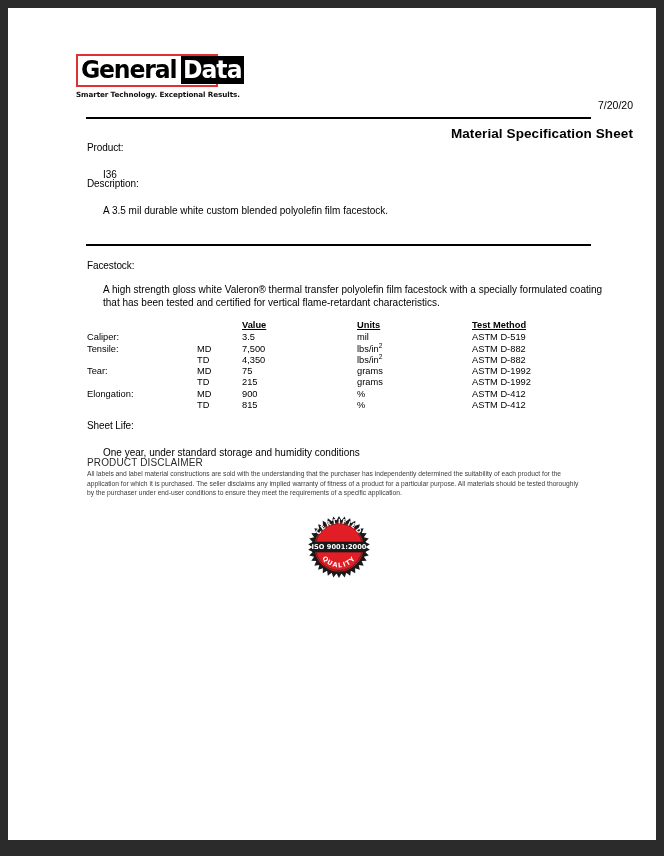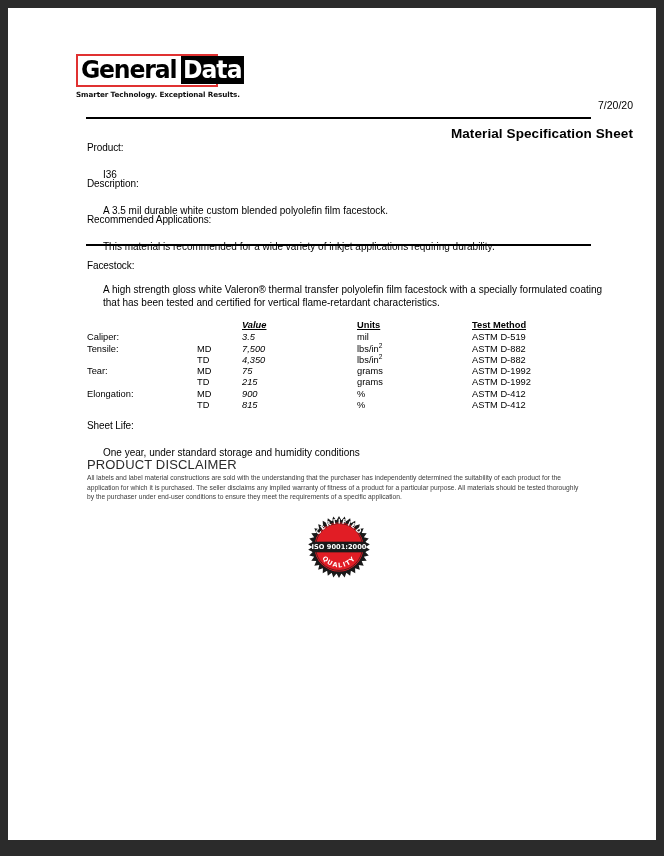--- a/index.html
+++ b/index.html
@@ -163,34 +163,34 @@
     line-height: 11.3px;
     vertical-align: top;
   }
   .spec-table th {
     font-weight: bold;
     text-decoration: underline;
     padding-bottom: 1px;
   }
   .col-prop   { width: 110px; }
   .col-dir    { width: 45px;  }
-  .col-value  { width: 115px; font-style: italic; }
+  .col-value  { width: 115px; }
   .col-units  { width: 115px; }
   .col-method { width: 120px; }
   .sup { font-size: 6.6px; vertical-align: super; line-height: 0; }
 
   
   .disclaimer {
     position: absolute;
     left: 79px;
     top: 449px;
     width: 496px;
   }
   .disclaimer-title {
-    font-size: 13px;
+    font-size: 10px;
     color: #2a2a2a;
     margin: 0 0 1px 0;
     letter-spacing: 0.15px;
   }
   .disclaimer-body {
     font-size: 6.7px;
     color: #3a3a3a;
     margin: 0;
     line-height: 1.42;
     text-align: left;
@@ -231,24 +231,20 @@
     <div class="section sec-product">
       <p class="sec-head">Product:</p>
       <p class="sec-body">I36</p>
     </div>
 
     <div class="section sec-description">
       <p class="sec-head">Description:</p>
       <p class="sec-body">A 3.5 mil durable white custom blended polyolefin film facestock.</p>
     </div>
 
-    <div class="section sec-applications">
-      <p class="sec-head">Recommended Applications:</p>
-      <p class="sec-body">This material is recommended for a wide variety of inkjet applications requiring durability.</p>
-    </div>
 
     <div class="rule rule-mid"></div>
 
     <div class="section sec-facestock">
       <p class="sec-head">Facestock:</p>
       <p class="sec-body facestock-para">A high strength gloss white Valeron® thermal transfer polyolefin film facestock with a specially formulated coating that has been tested and certified for vertical flame-retardant characteristics.</p>
     </div>
 
     <table class="spec-table">
       <thead>

